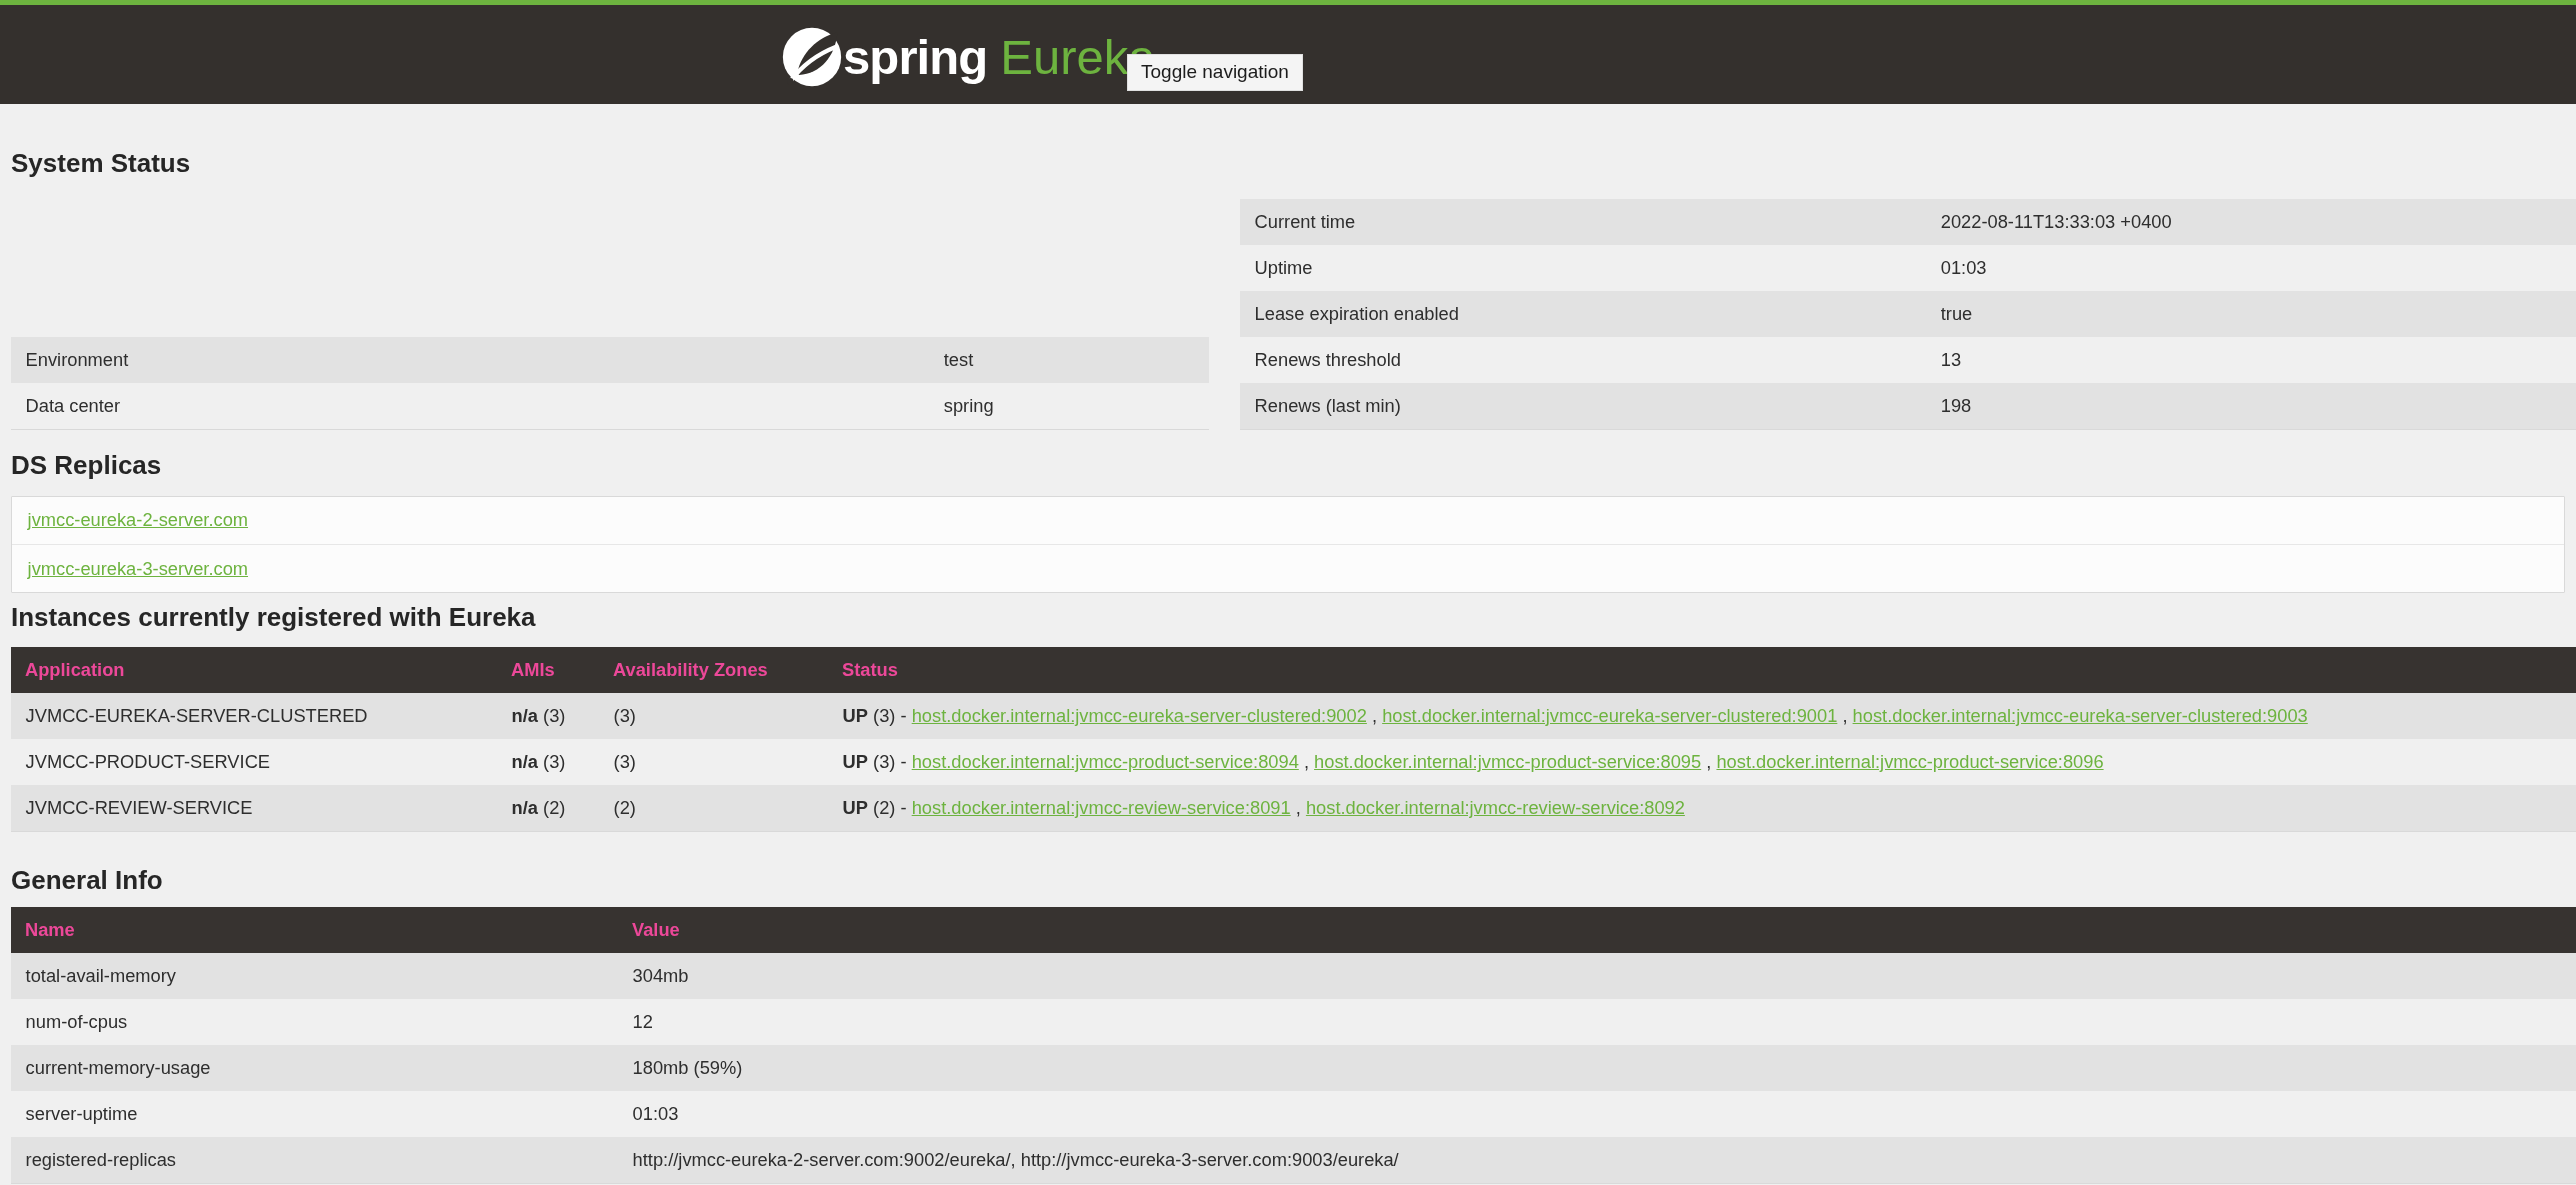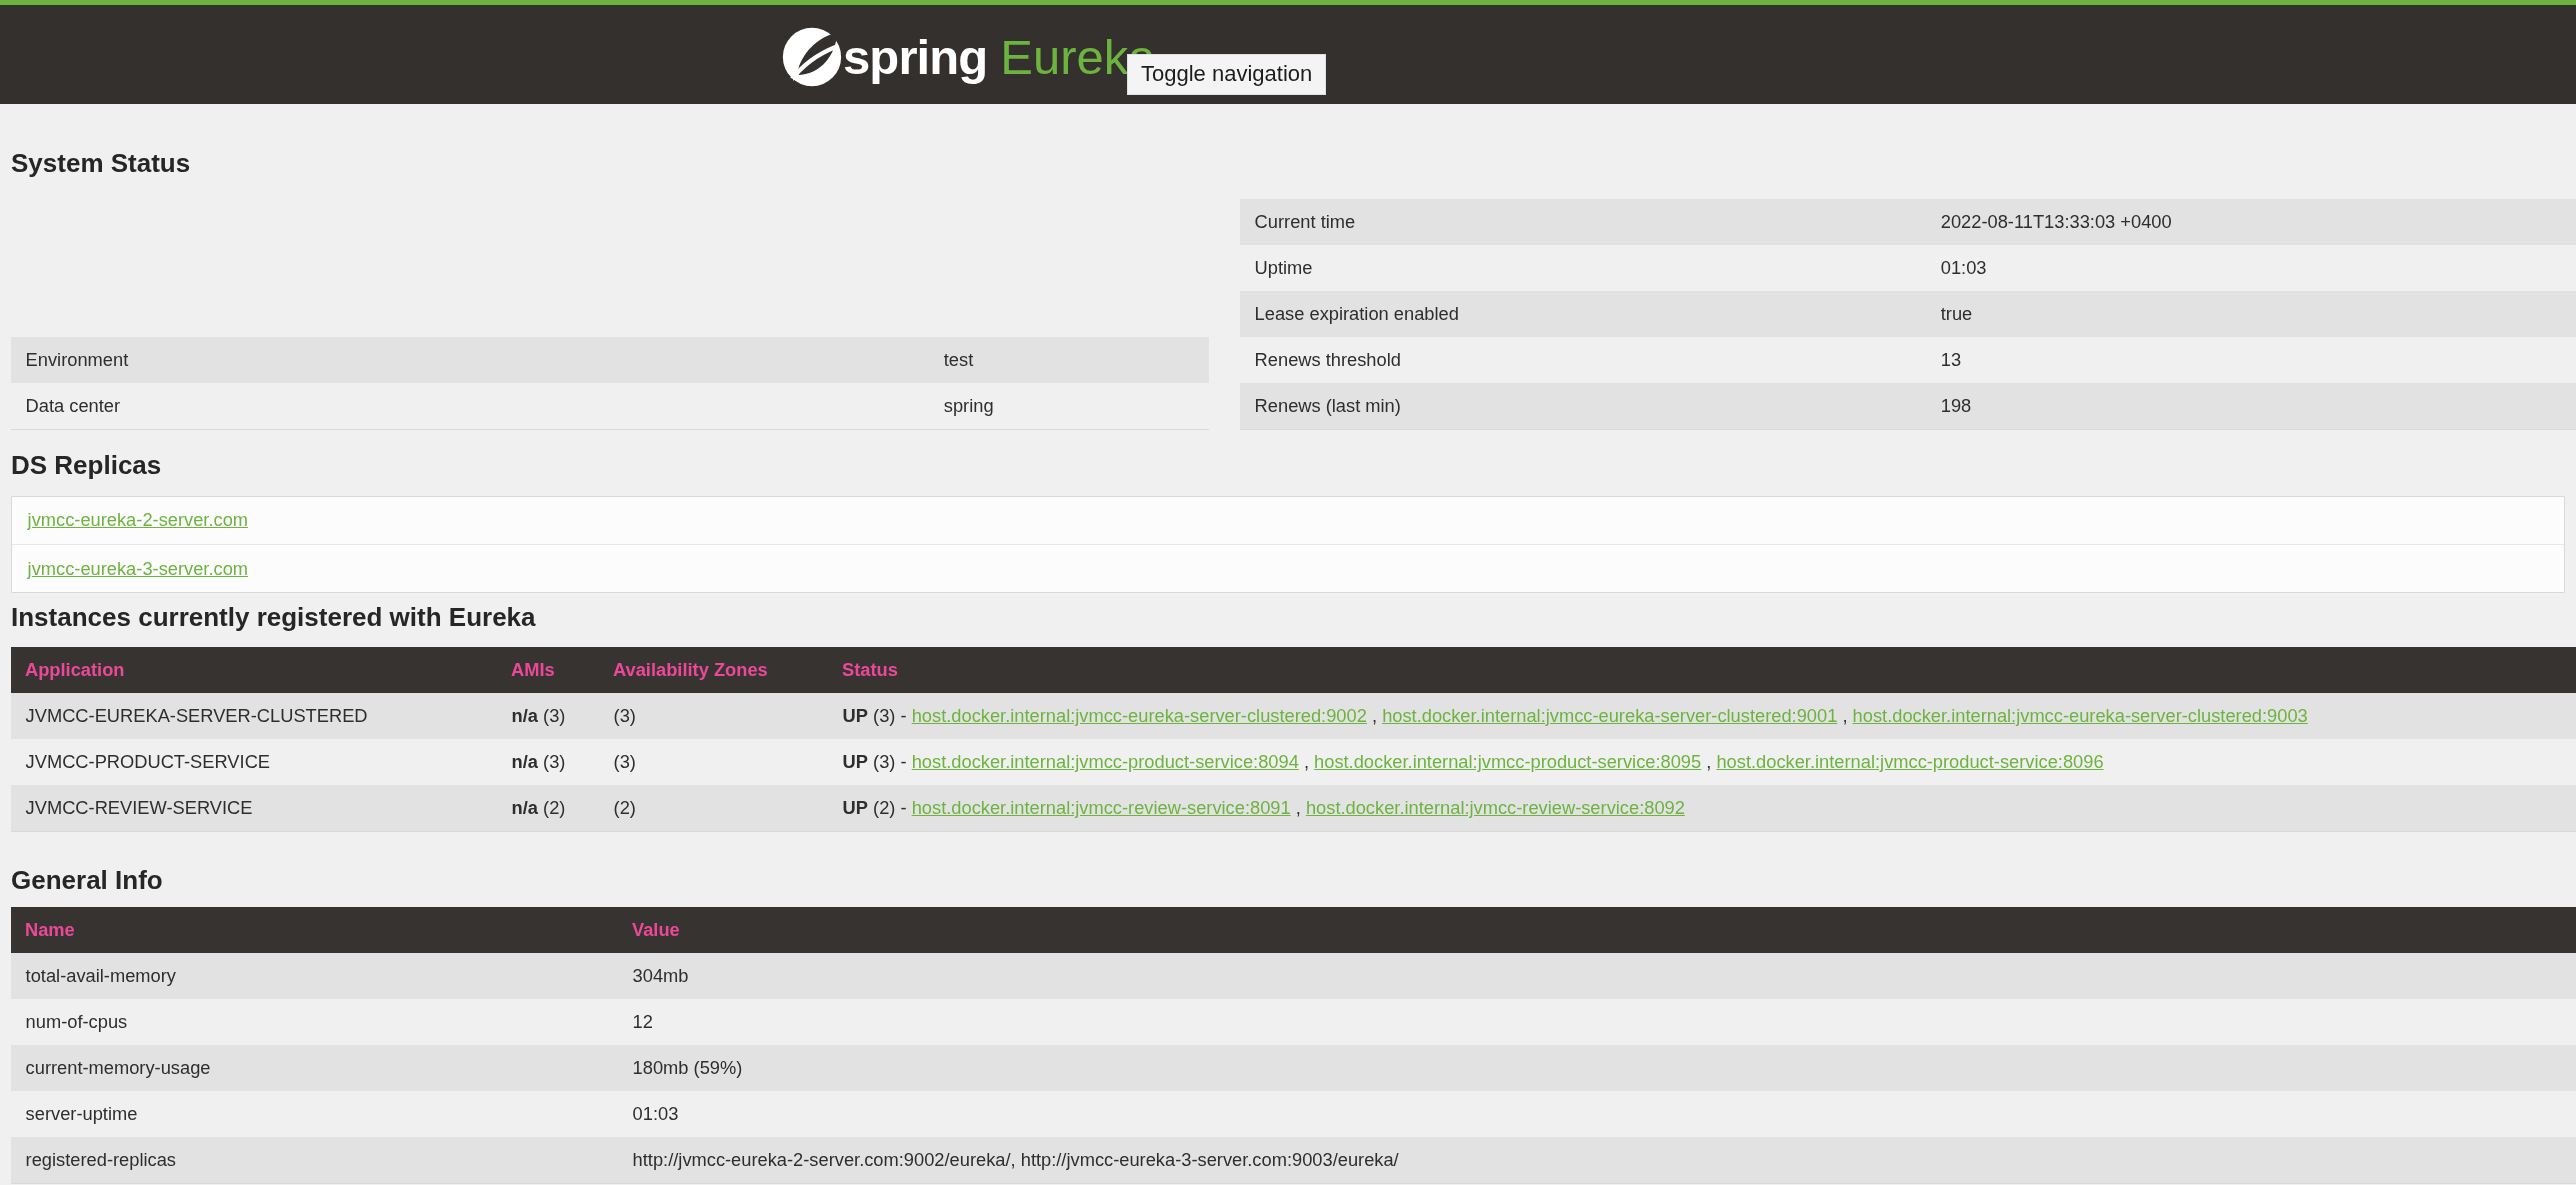--- a/index.html
+++ b/index.html
@@ -31,21 +31,21 @@
   .brand-eureka {
     margin-left: 13px;
     font-size: 49px; font-weight: normal; color: #6db33f;
   }
   .toggle-btn {
     position: absolute;
     left: 1127px; top: 49px;
     background: #f4f4f4;
     color: #1c1c1c;
     border: 0.9px solid #e0e0e0;
-    font-size: 22px;
+    font-size: 19px;
     font-family: "Liberation Sans", sans-serif;
     padding: 6.4px 13px;
     cursor: pointer;
   }
   
   h2 {
     font-size: 26px; font-weight: 600; color: #262626;
     margin: 0 1px 0 11px; line-height: 31px;
   }
   h2.sys   { margin-top: 44px; margin-bottom: 20px; }

